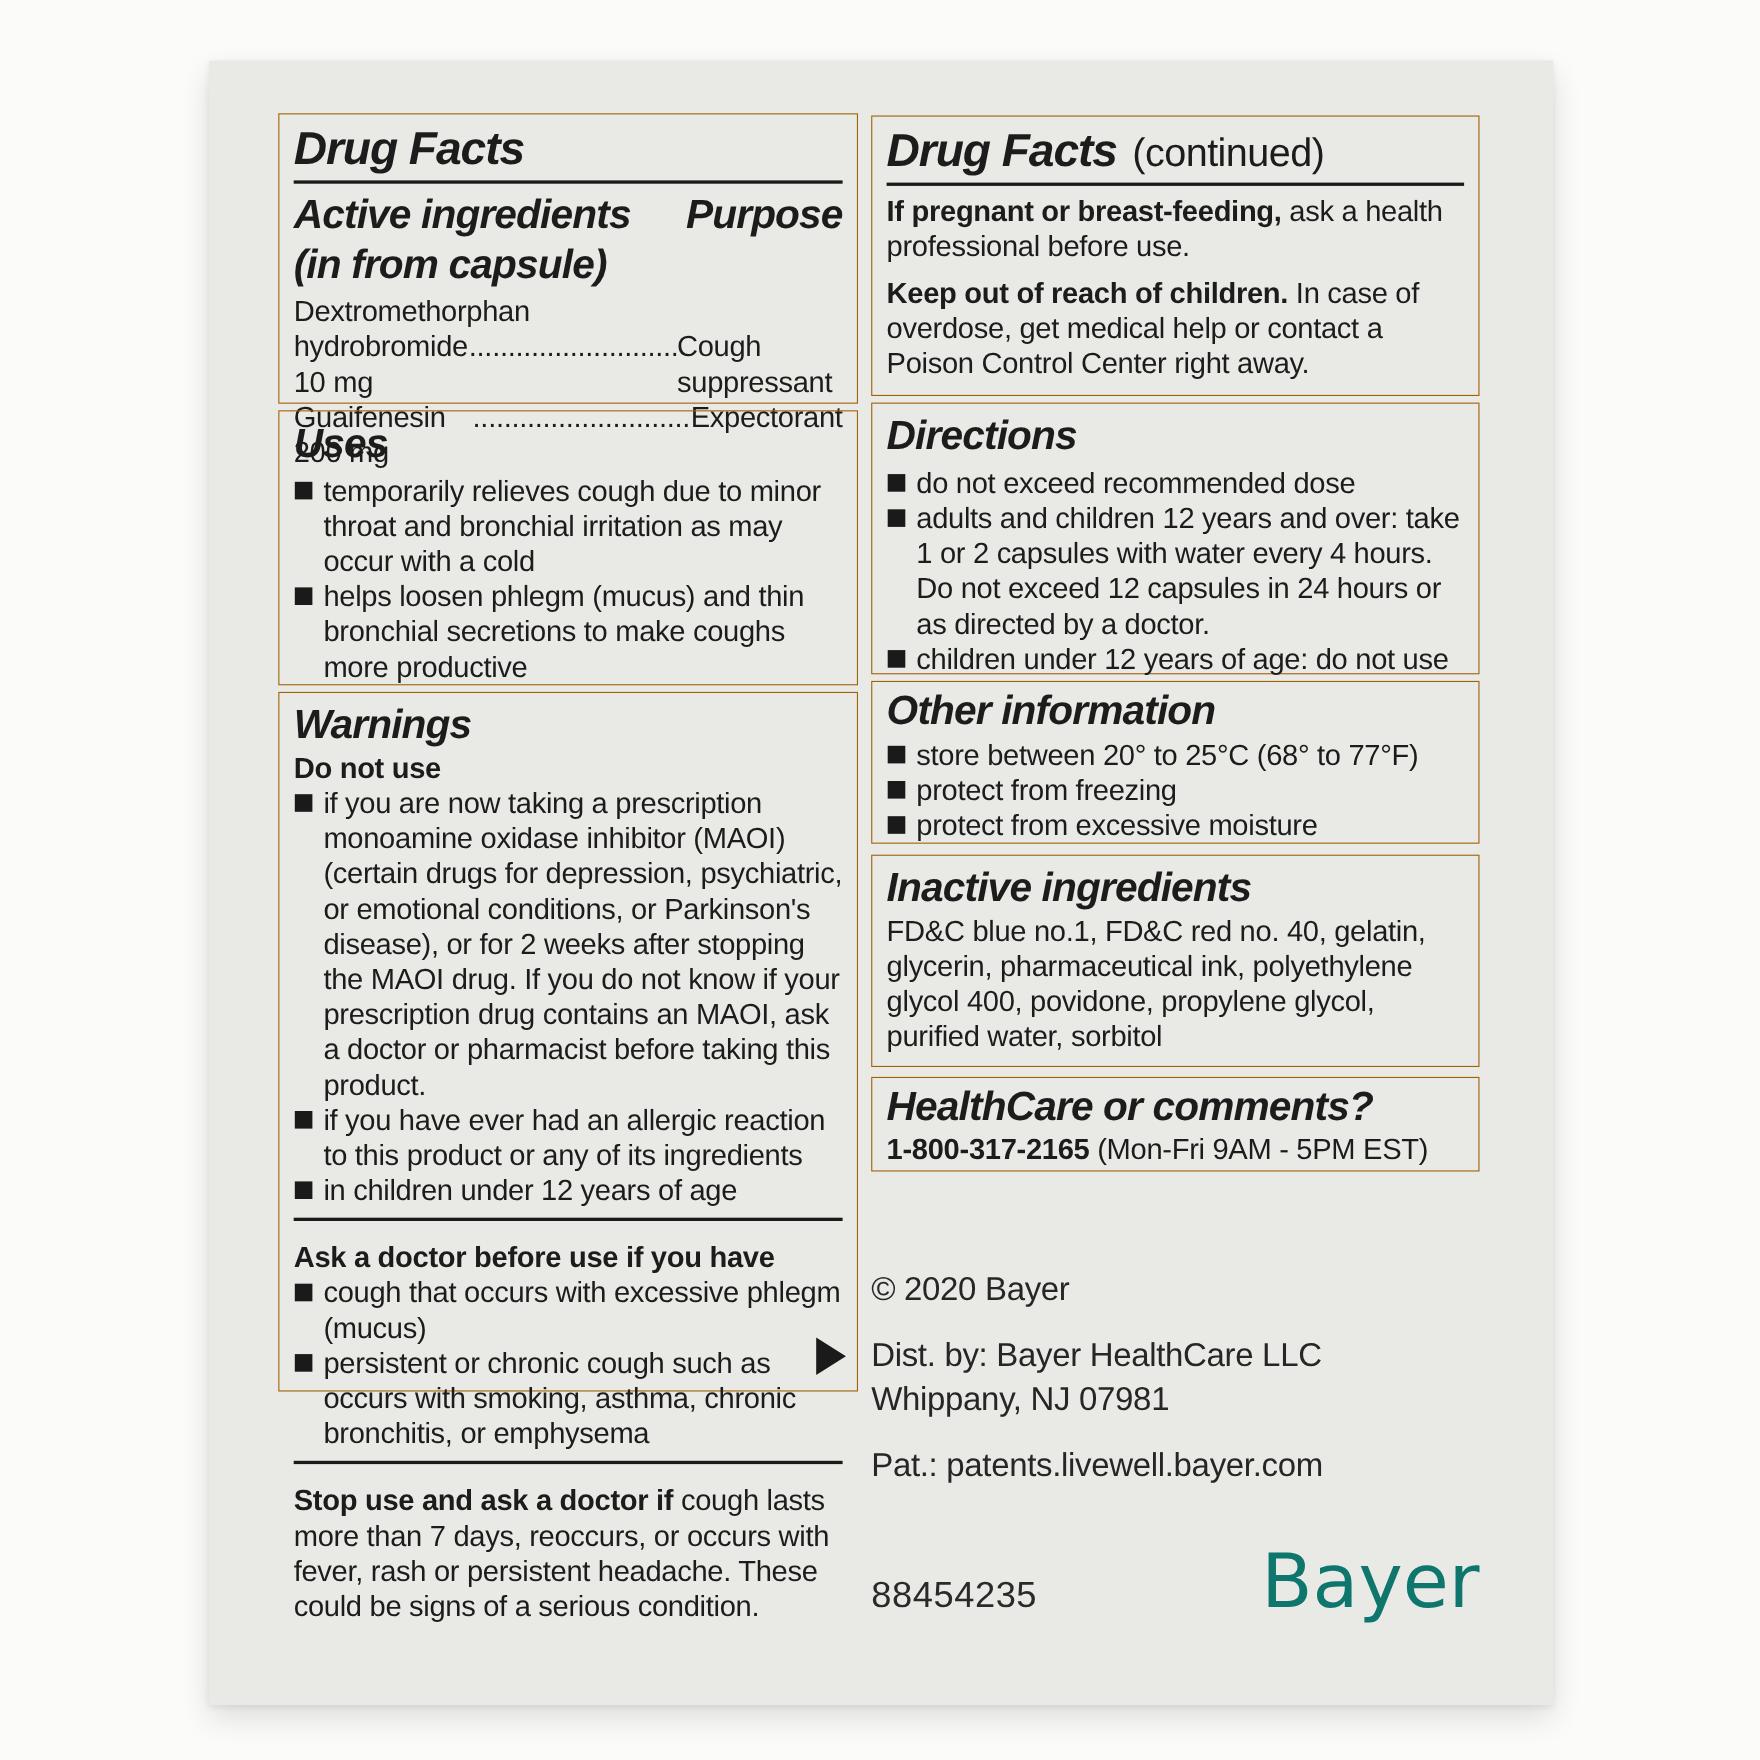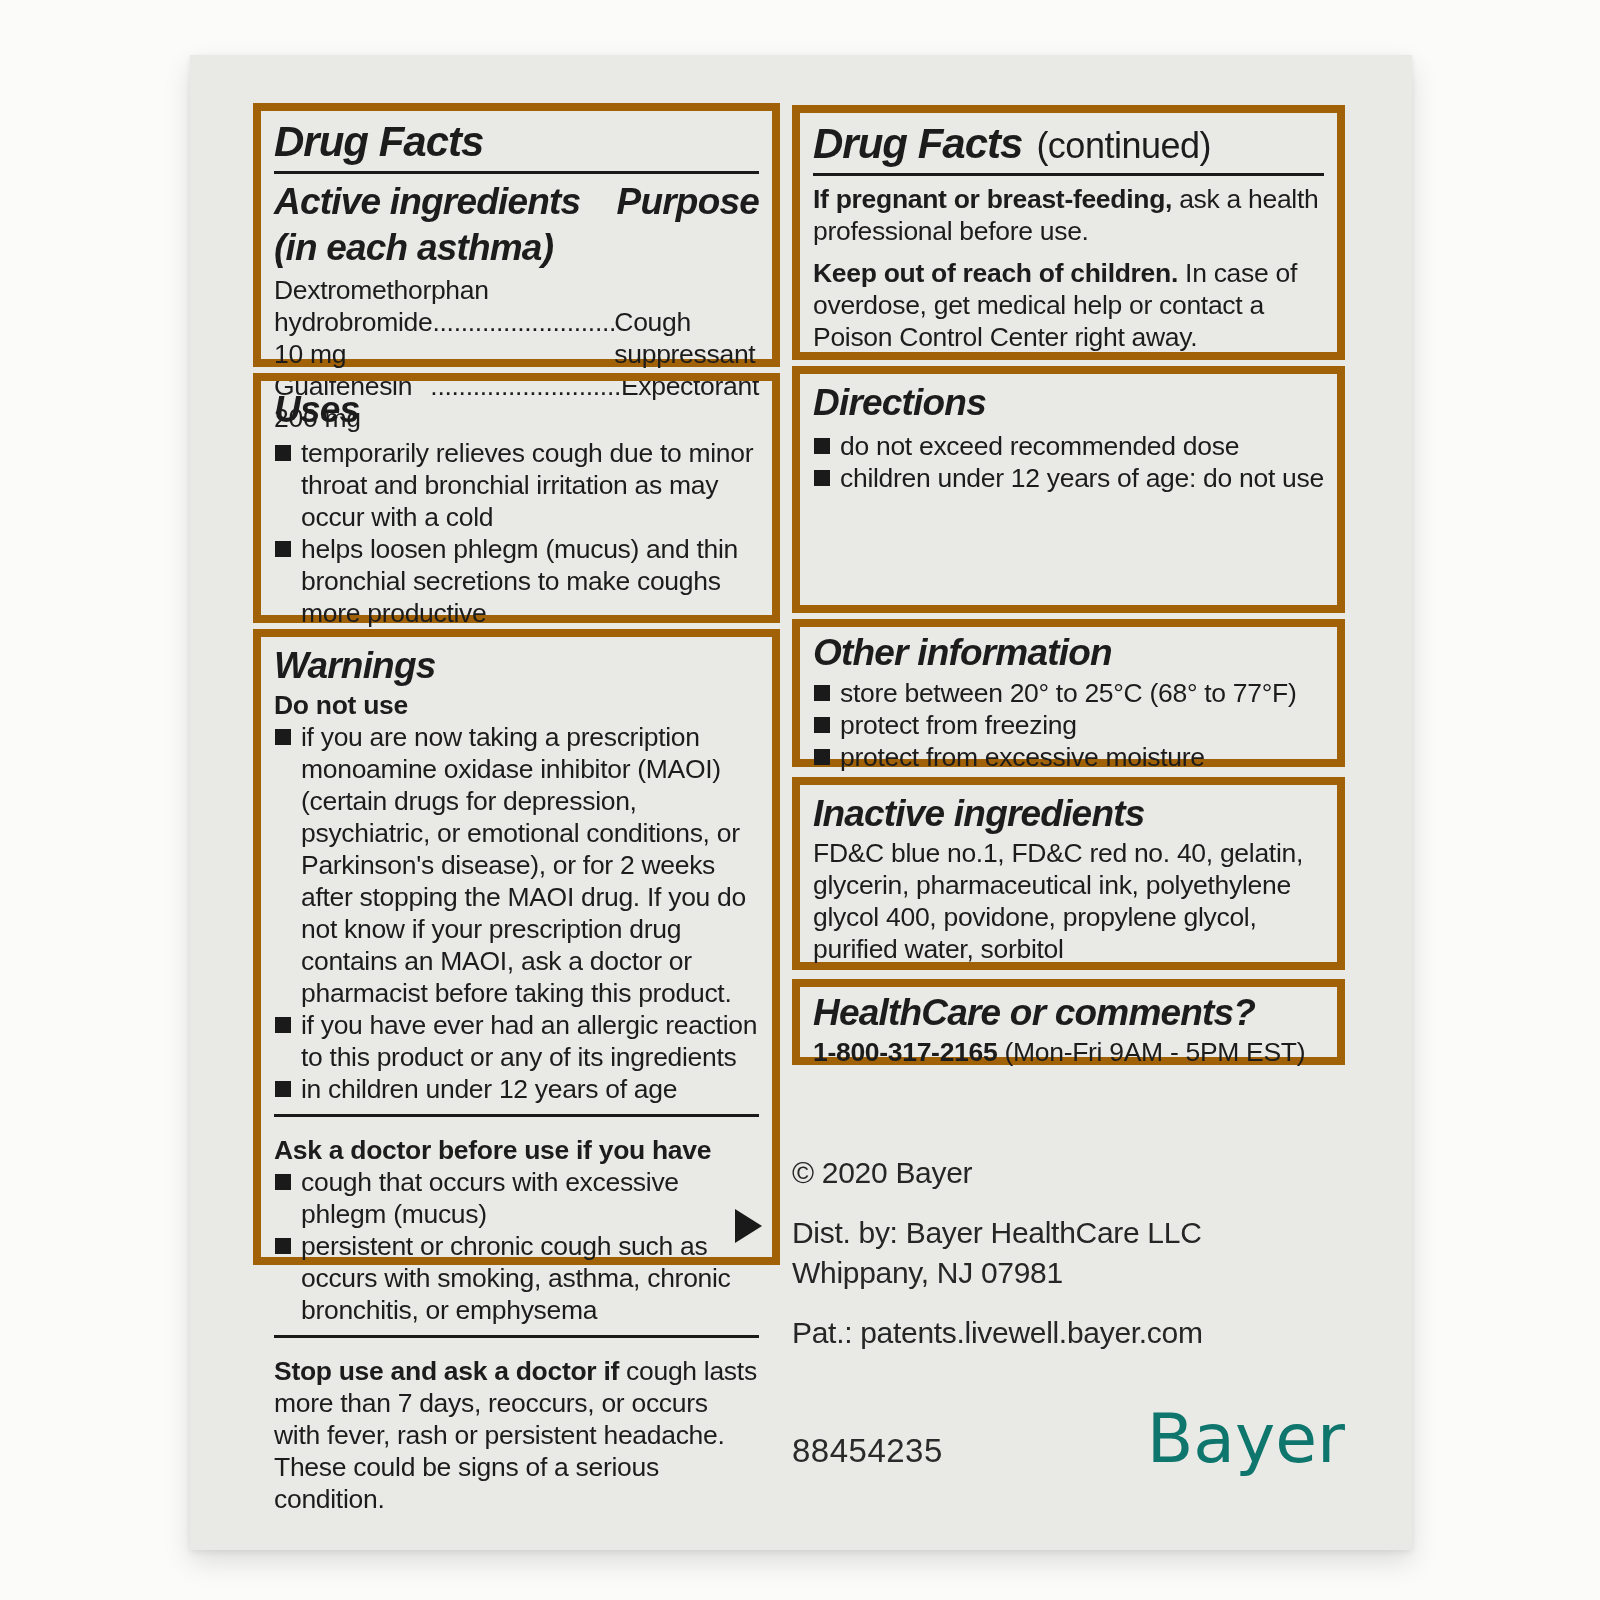--- a/index.html
+++ b/index.html
@@ -3,21 +3,21 @@
 <meta charset="utf-8">
 <style>
   html,body{margin:0;padding:0;background:#fdfdfc;}
   .page{position:relative;width:1600px;height:1600px;background:#fbfbf9;overflow:hidden;
         font-family:"Liberation Sans","DejaVu Sans",sans-serif;color:#1c1c1c;}
   .label{position:absolute;left:190px;top:55px;width:1222px;height:1495px;background:#e9e9e6;
          box-shadow:0 12px 26px rgba(0,0,0,.12),0 2px 6px rgba(0,0,0,.08);}
   .col{position:absolute;box-sizing:border-box;}
   .col-left{left:63px;top:48px;width:527px;}
   .col-right{left:602px;top:50px;width:553px;}
-  .box{box-sizing:border-box;border:8px solid #a16207;padding:8px 13px;margin-bottom:6px;position:relative;}
+  .box{box-sizing:border-box;border:1px solid #a16207;padding:8px 13px;margin-bottom:6px;position:relative;}
   .h-active{height:264px;}
   .h-uses{height:250px;}
   .h-warn{height:636px;margin-bottom:0;}
   .h-cont{height:255px;}
   .h-dir{height:247px;}
   .h-other{height:148px;margin-bottom:10px;padding-top:5px;}
   .h-inactive{height:193px;margin-bottom:9px;}
   .h-q{height:86px;padding-top:5px;}
   .t-main{font-style:italic;font-weight:700;font-size:42px;line-height:1.1;letter-spacing:-1px;margin:0;}
   .t-sec{font-style:italic;font-weight:700;font-size:37px;line-height:1.15;letter-spacing:-0.8px;margin:0 0 5px 0;}
@@ -51,21 +51,21 @@
 
     <div class="col col-left">
 
       <div class="box h-active">
         <h1 class="t-main">Drug Facts</h1>
         <div class="rule"></div>
         <div class="title-row">
           <span class="t-sec">Active ingredients</span>
           <span class="t-sec">Purpose</span>
         </div>
-        <div class="t-sec" style="margin-top:-2px;">(in each asthma)</div>
+        <div class="t-sec" style="margin-top:-2px;">(in from capsule)</div>
         <div class="body-t">Dextromethorphan</div>
         <div class="ai-row body-t">
           <span>hydrobromide 10 mg</span>
           <span class="ai-dots">........................................</span>
           <span>Cough suppressant</span>
         </div>
         <div class="ai-row body-t">
           <span>Guaifenesin 200 mg</span>
           <span class="ai-dots">........................................</span>
           <span>Expectorant</span>
@@ -133,20 +133,24 @@
       </div>
 
       <div class="box h-dir">
         <h2 class="t-sec">Directions</h2>
         <div class="b-row body-t">
           <span class="sq"></span>
           <span class="b-text">do not exceed recommended dose</span>
         </div>
         <div class="b-row body-t">
           <span class="sq"></span>
+          <span class="b-text">adults and children 12 years and over: take 1 or 2 capsules with water every 4 hours. Do not exceed 12 capsules in 24 hours or as directed by a doctor.</span>
+        </div>
+        <div class="b-row body-t">
+          <span class="sq"></span>
           <span class="b-text">children under 12 years of age: do not use</span>
         </div>
       </div>
 
       <div class="box h-other">
         <h2 class="t-sec" style="margin-bottom:2px;">Other information</h2>
         <div class="b-row body-t">
           <span class="sq"></span>
           <span class="b-text">store between 20° to 25°C (68° to 77°F)</span>
         </div>

